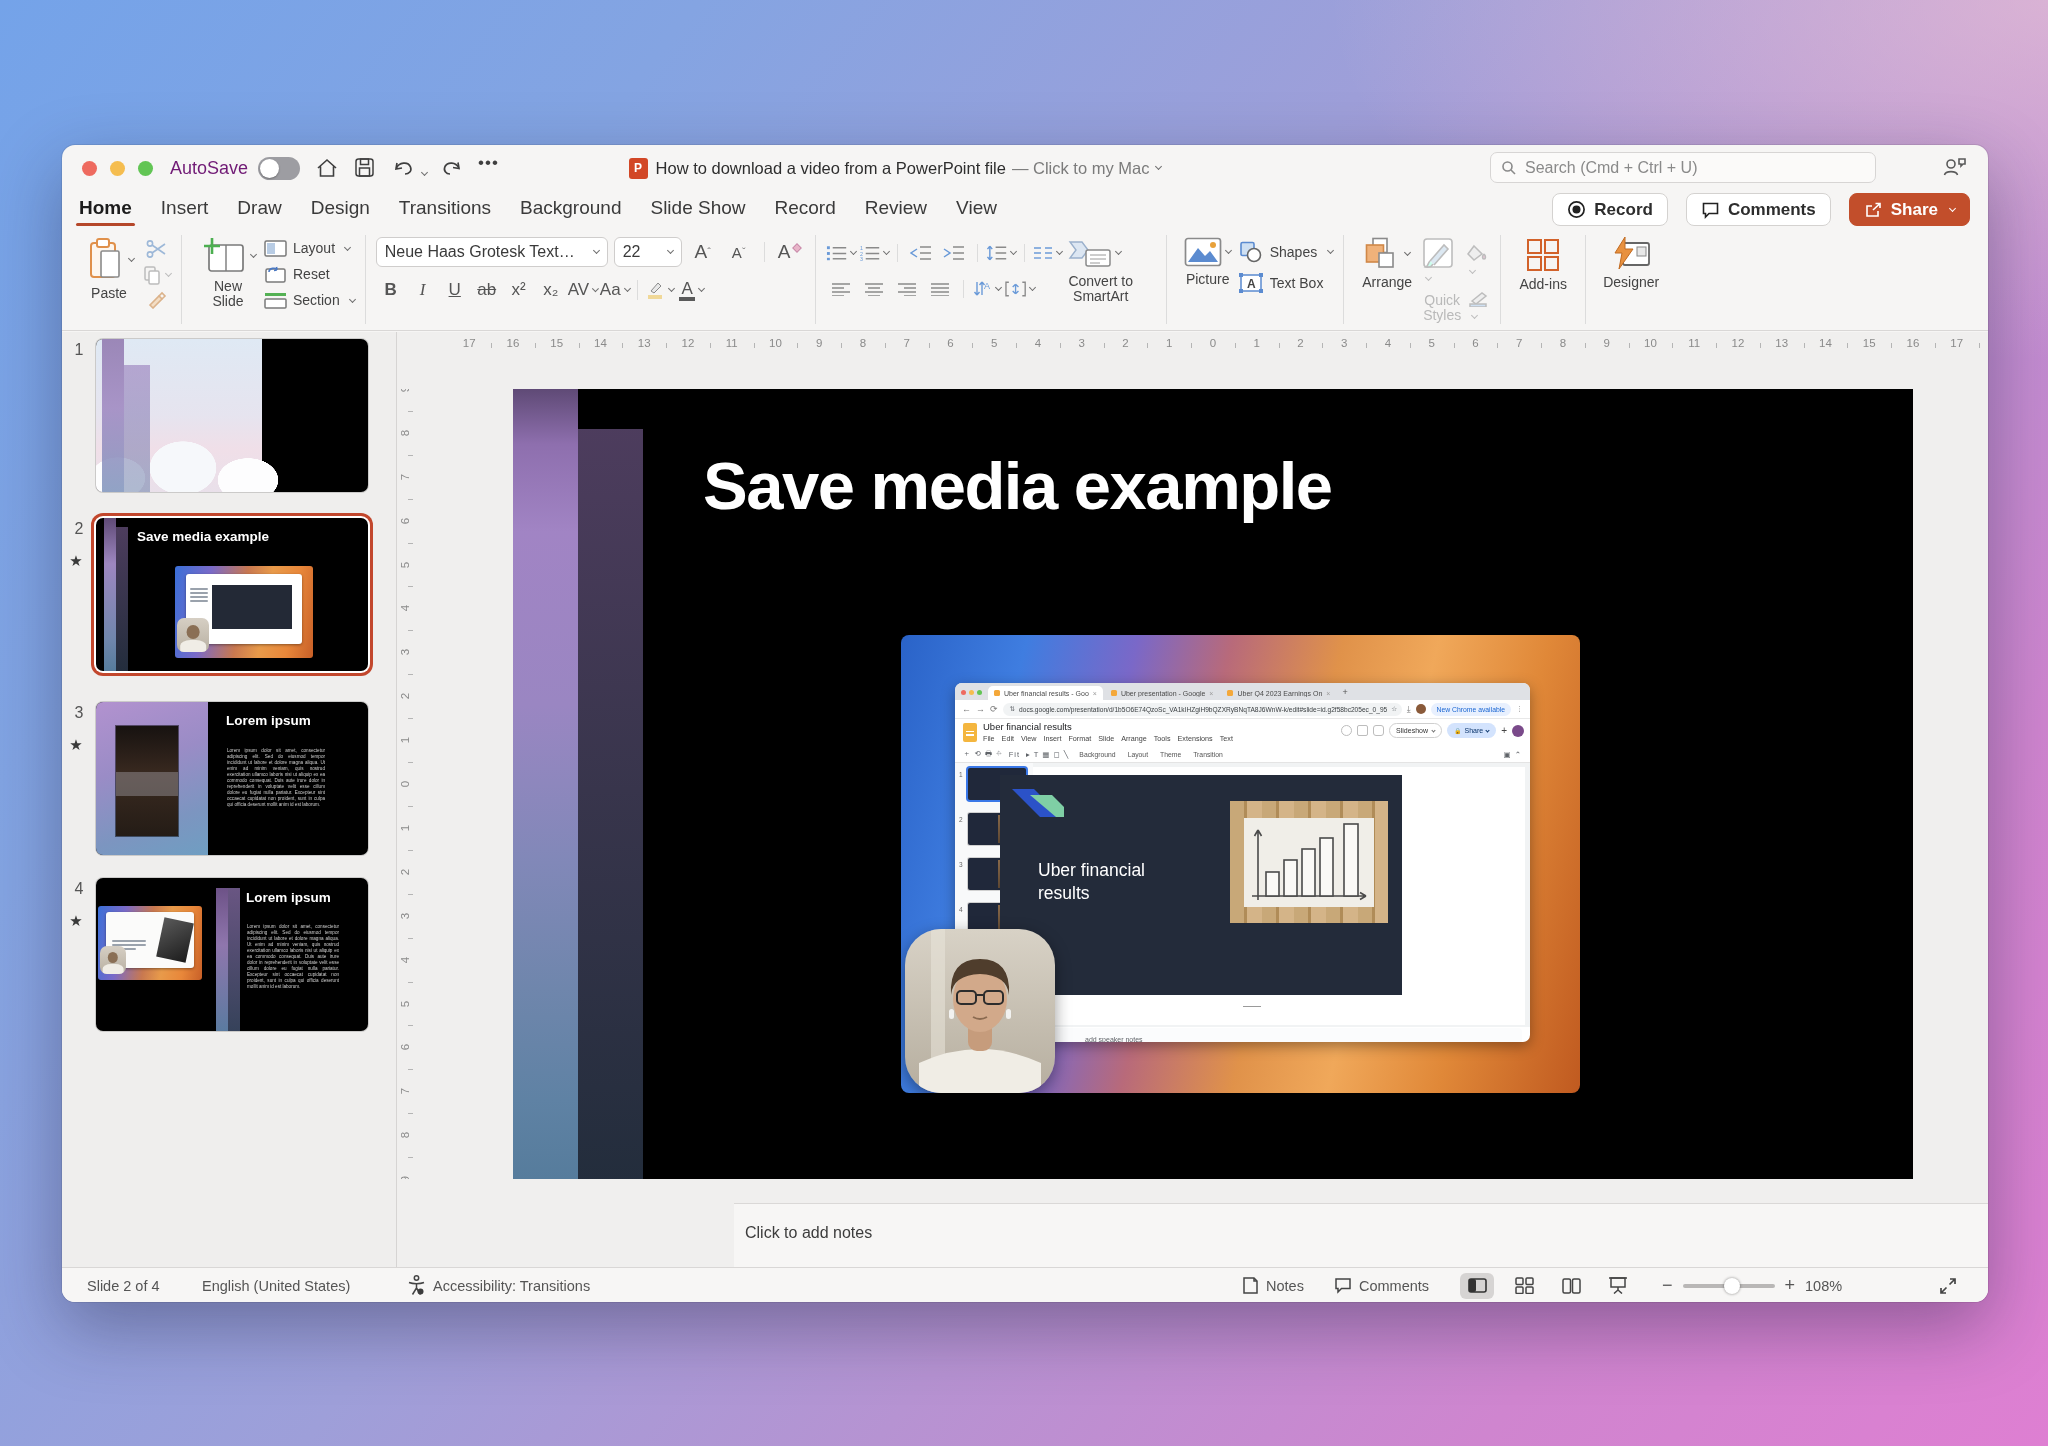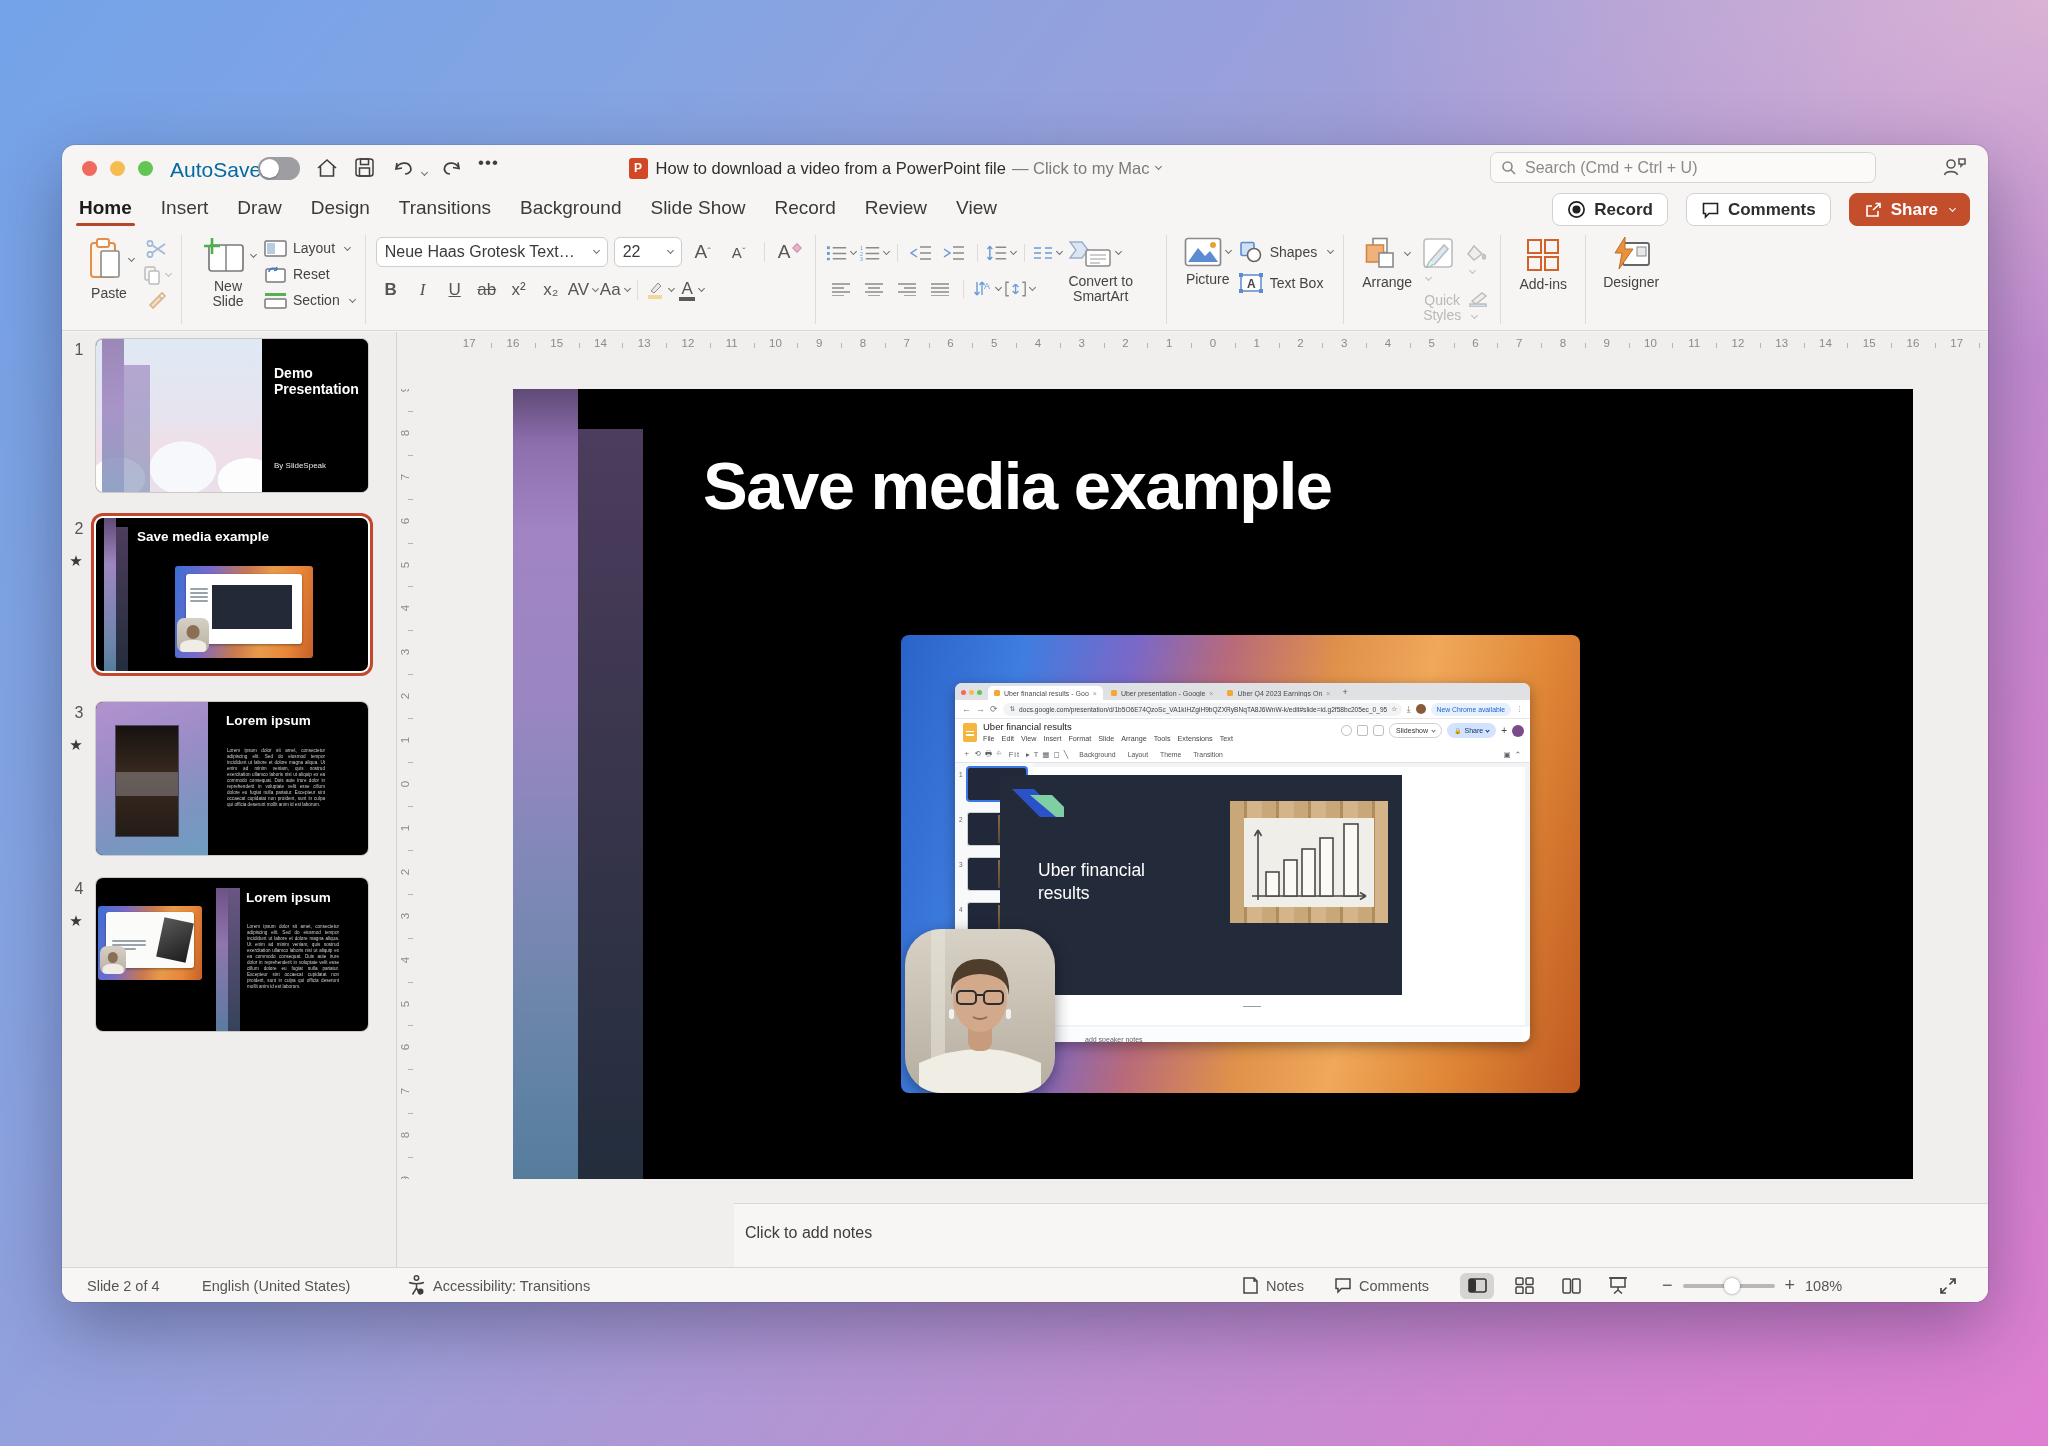--- a/index.html
+++ b/index.html
@@ -17,21 +17,21 @@
   .vsep{width:1px;background:#dcdcdc;margin:6px 10px;}
 
   
   .window{position:absolute;left:62px;top:145px;width:1926px;height:1157px;border-radius:13px;
     background:#f6f5f4;overflow:hidden;box-shadow:0 25px 70px rgba(30,30,60,.38), 0 0 0 1px rgba(0,0,0,.08);}
 
   
   .titlebar{position:absolute;left:0;top:0;right:0;height:46px;}
   .lights{position:absolute;left:20px;top:16px;display:flex;gap:13px;}
   .light{width:15px;height:15px;border-radius:50%;}
-  .autosave{position:absolute;left:108px;top:13px;font-size:21px;color:#0369a1;}
+  .autosave{position:absolute;left:108px;top:13px;font-size:18px;color:#701a75;}
   .toggle{position:absolute;left:196px;top:12px;width:42px;height:23px;border-radius:12px;background:#9d9da2;}
   .toggle .knob{position:absolute;left:2px;top:2px;width:19px;height:19px;border-radius:50%;background:#fff;box-shadow:0 1px 2px rgba(0,0,0,.3);}
   .tb-ic{position:absolute;top:12px;color:#3f3f3f;cursor:default;}
   .tb-title{position:absolute;left:300px;right:560px;top:0;height:46px;display:flex;align-items:center;justify-content:center;font-size:16.5px;color:#2e2e2e;white-space:nowrap;}
   .ppt-badge{width:19px;height:21px;border-radius:3px;background:#d24726;color:#fff;font-size:12px;font-weight:bold;display:inline-flex;align-items:center;justify-content:center;margin-right:8px;position:relative;}
   .tb-title .dim{color:#7b7b7b;margin-left:6px;}
   .searchbox{position:absolute;right:112px;top:7px;width:386px;height:31px;border:1px solid #d7d5d4;background:#fbfaf9;border-radius:7px;display:flex;align-items:center;padding:0 10px;color:#8a8a8a;font-size:16px;gap:8px;}
   .presence{position:absolute;right:20px;top:10px;color:#5a5a5a;}
 
   
@@ -647,24 +647,20 @@
 
     <div class="thumbs">
 
       <span class="slidenum" style="left:6px;top:9px">1</span>
       <div class="thumb" style="top:7px">
         <div class="t1-sky">
             <div class="t1-cloud"></div>
             <div class="t1-bar1"></div>
             <div class="t1-bar2"></div>
           </div>
-        <div class="t1-black">
-          <div class="t1-title"><span>Demo</span><br><span>Presentation</span></div>
-          <div class="t1-by">By SlideSpeak</div>
-        </div>
       </div>
 
       <span class="slidenum" style="left:6px;top:188px">2</span>
       <span class="star" style="left:2px;top:220px">★</span>
       <div class="thumb sel" style="top:186px">
         <div class="t2-bar1"></div>
           <div class="t2-bar2"></div>
         <div class="t2-title">Save media example</div>
         <div class="mini-desktop" style="left:79px;top:48px;width:138px;height:92px">
           <div class="mini-win" style="left:11px;top:8px;width:116px;height:70px">

